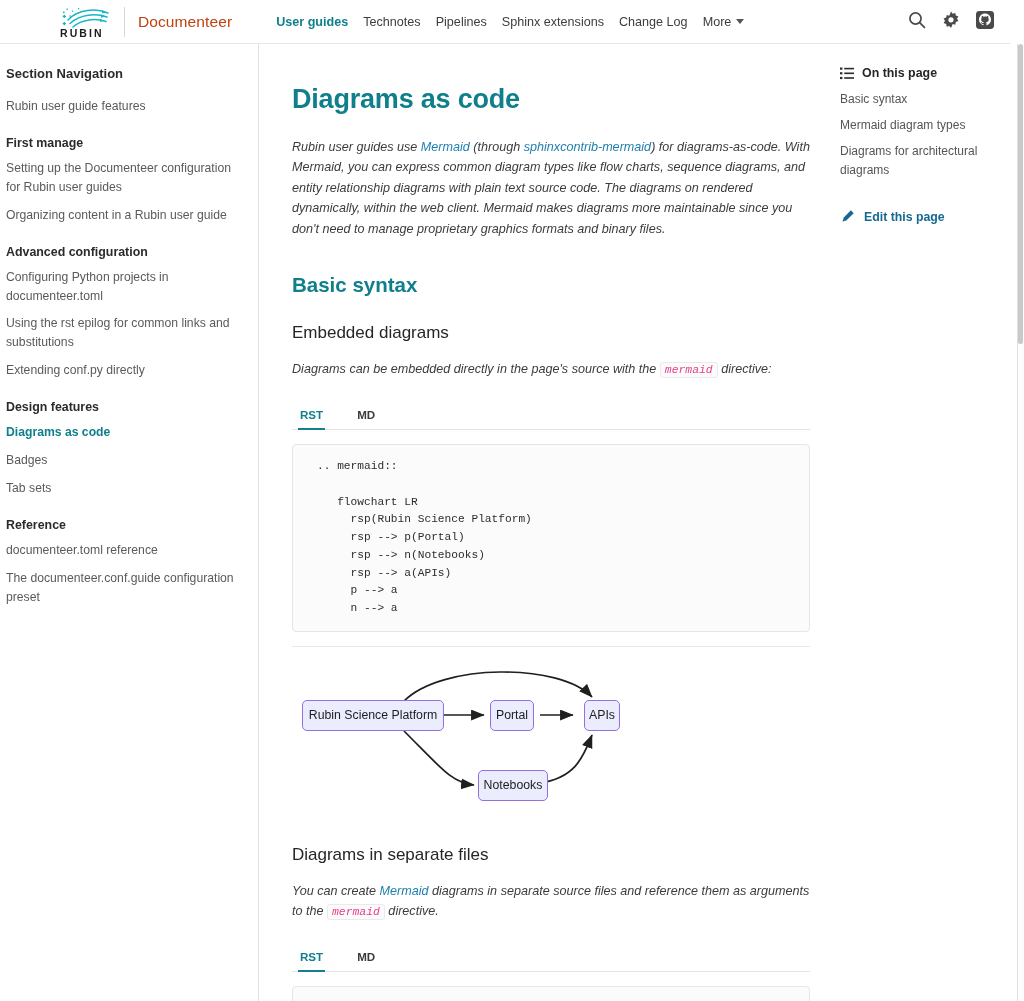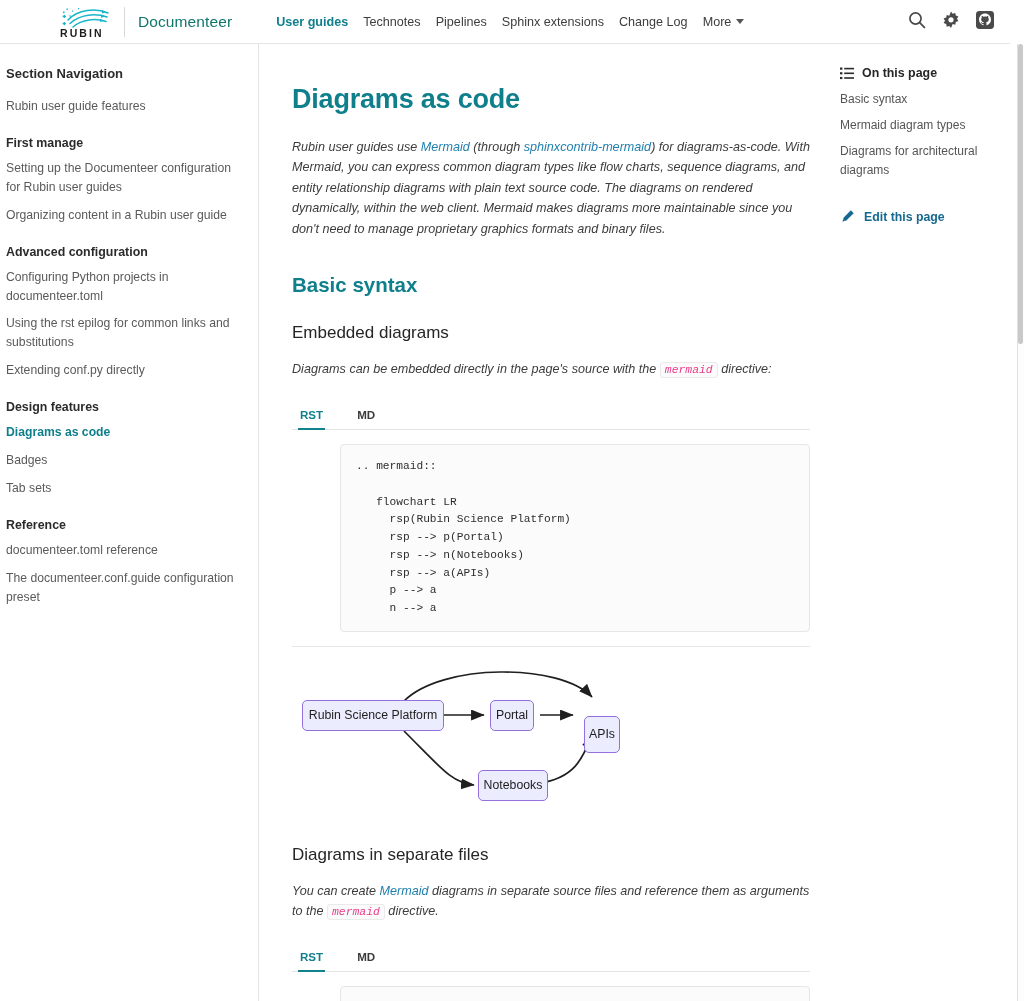--- a/index.html
+++ b/index.html
@@ -15,21 +15,21 @@
 
   
   .header {
     position: absolute; top:0; left:0; width:1017px; height:44px;
     background:#ffffff; border-bottom:1px solid #e6e6e6;
     display:flex; align-items:center;
   }
   .brand { display:flex; align-items:center; padding-left:14px; }
   .rubin-logo { width:56px; height:36px; position:relative;margin-left:44px; }
   .brand-divider { width:1px; height:30px; background:#d7d7d7; margin:0 13px 0 10px; }
-  .brand-title { font-size:15.5px; color:#0f766e; letter-spacing:.1px; }
+  .brand-title { font-size:15.5px; color:#c2410c; letter-spacing:.1px; }
 
   .mainnav { display:flex; align-items:center; gap:15px; margin-left:44px; }
   .nav-link { font-size:12.6px; color:#3d3d3d; cursor:pointer; white-space:nowrap; }
   .nav-link.active { color:#0f7f8c; font-weight:bold; }
   .nav-more { display:flex; align-items:center; gap:5px; font-size:12.6px; color:#3d3d3d; cursor:pointer;}
   .caret { width:0;height:0;border-left:4px solid transparent;border-right:4px solid transparent;border-top:5px solid #555; }
 
   .header-icons { position:absolute; right:22px; top:10px; display:flex; align-items:center; gap:14px; }
   .hicon { width:20px; height:20px; cursor:pointer; display:block; }
 
@@ -61,22 +61,22 @@
   }
 
   
   .tabset { margin:26px 0 0; }
   .tabbar { display:flex; gap:30px; border-bottom:1px solid #e4e4e4; padding-left:6px; }
   .tab { font-size:11.6px; font-weight:bold; padding:3px 2px 7px; cursor:pointer; color:#3a3a3a; border-bottom:2px solid transparent; margin-bottom:-1px; }
   .tab.active { color:#0f7f8c; border-bottom-color:#12808d; }
 
   .codeblock {
     margin-top:14px; background:#fbfbfb; border:1px solid #e6e6e6; border-radius:4px;
-    padding:13px 15px; font-family:"Liberation Mono", monospace;
-    font-size:11.2px; line-height:1.58; color:#2d2d2d; white-space:pre;margin-left:48px;
+    padding:13px 24px; font-family:"Liberation Mono", monospace;
+    font-size:11.2px; line-height:1.58; color:#2d2d2d; white-space:pre;
   }
   .rule { height:1px; background:#e8e8e8; margin:14px 0 0; }
 
   
   .diagram { position:relative; width:518px; height:150px; margin:10px 0 0; }
   .mnode {
     position:absolute; background:#ececff; border:1px solid #9370db; border-radius:5px;
     display:flex; align-items:center; justify-content:center;
     font-size:12.3px; color:#1e1e1e; font-family:"Liberation Sans", sans-serif;text-align:center;
   }
@@ -237,21 +237,21 @@
         </svg>
         <div class="mnode" style="left:10px; top:43px; width:142px; height:31px;">
           <span>Rubin Science Platform</span>
         </div>
         <div class="mnode" style="left:198px; top:43px; width:44px; height:31px;">
           <span>Portal</span>
         </div>
         <div class="mnode" style="left:186px; top:113px; width:70px; height:31px;">
           <span>Notebooks</span>
         </div>
-        <div class="mnode" style="left:292px; top:43px; width:36px; height:37px;margin-top:16px;">
+        <div class="mnode" style="left:292px; top:43px; width:36px; height:31px;">
           <span>APIs</span>
         </div>
       </div>
 
       <h3 class="sub spaced">Diagrams in separate files</h3>
 
       <p class="body">
         <span>You can create </span><a class="link" href="#">Mermaid</a><span> diagrams in separate source files and reference them as arguments to the </span><code class="inline">mermaid</code><span> directive.</span>
       </p>
 

